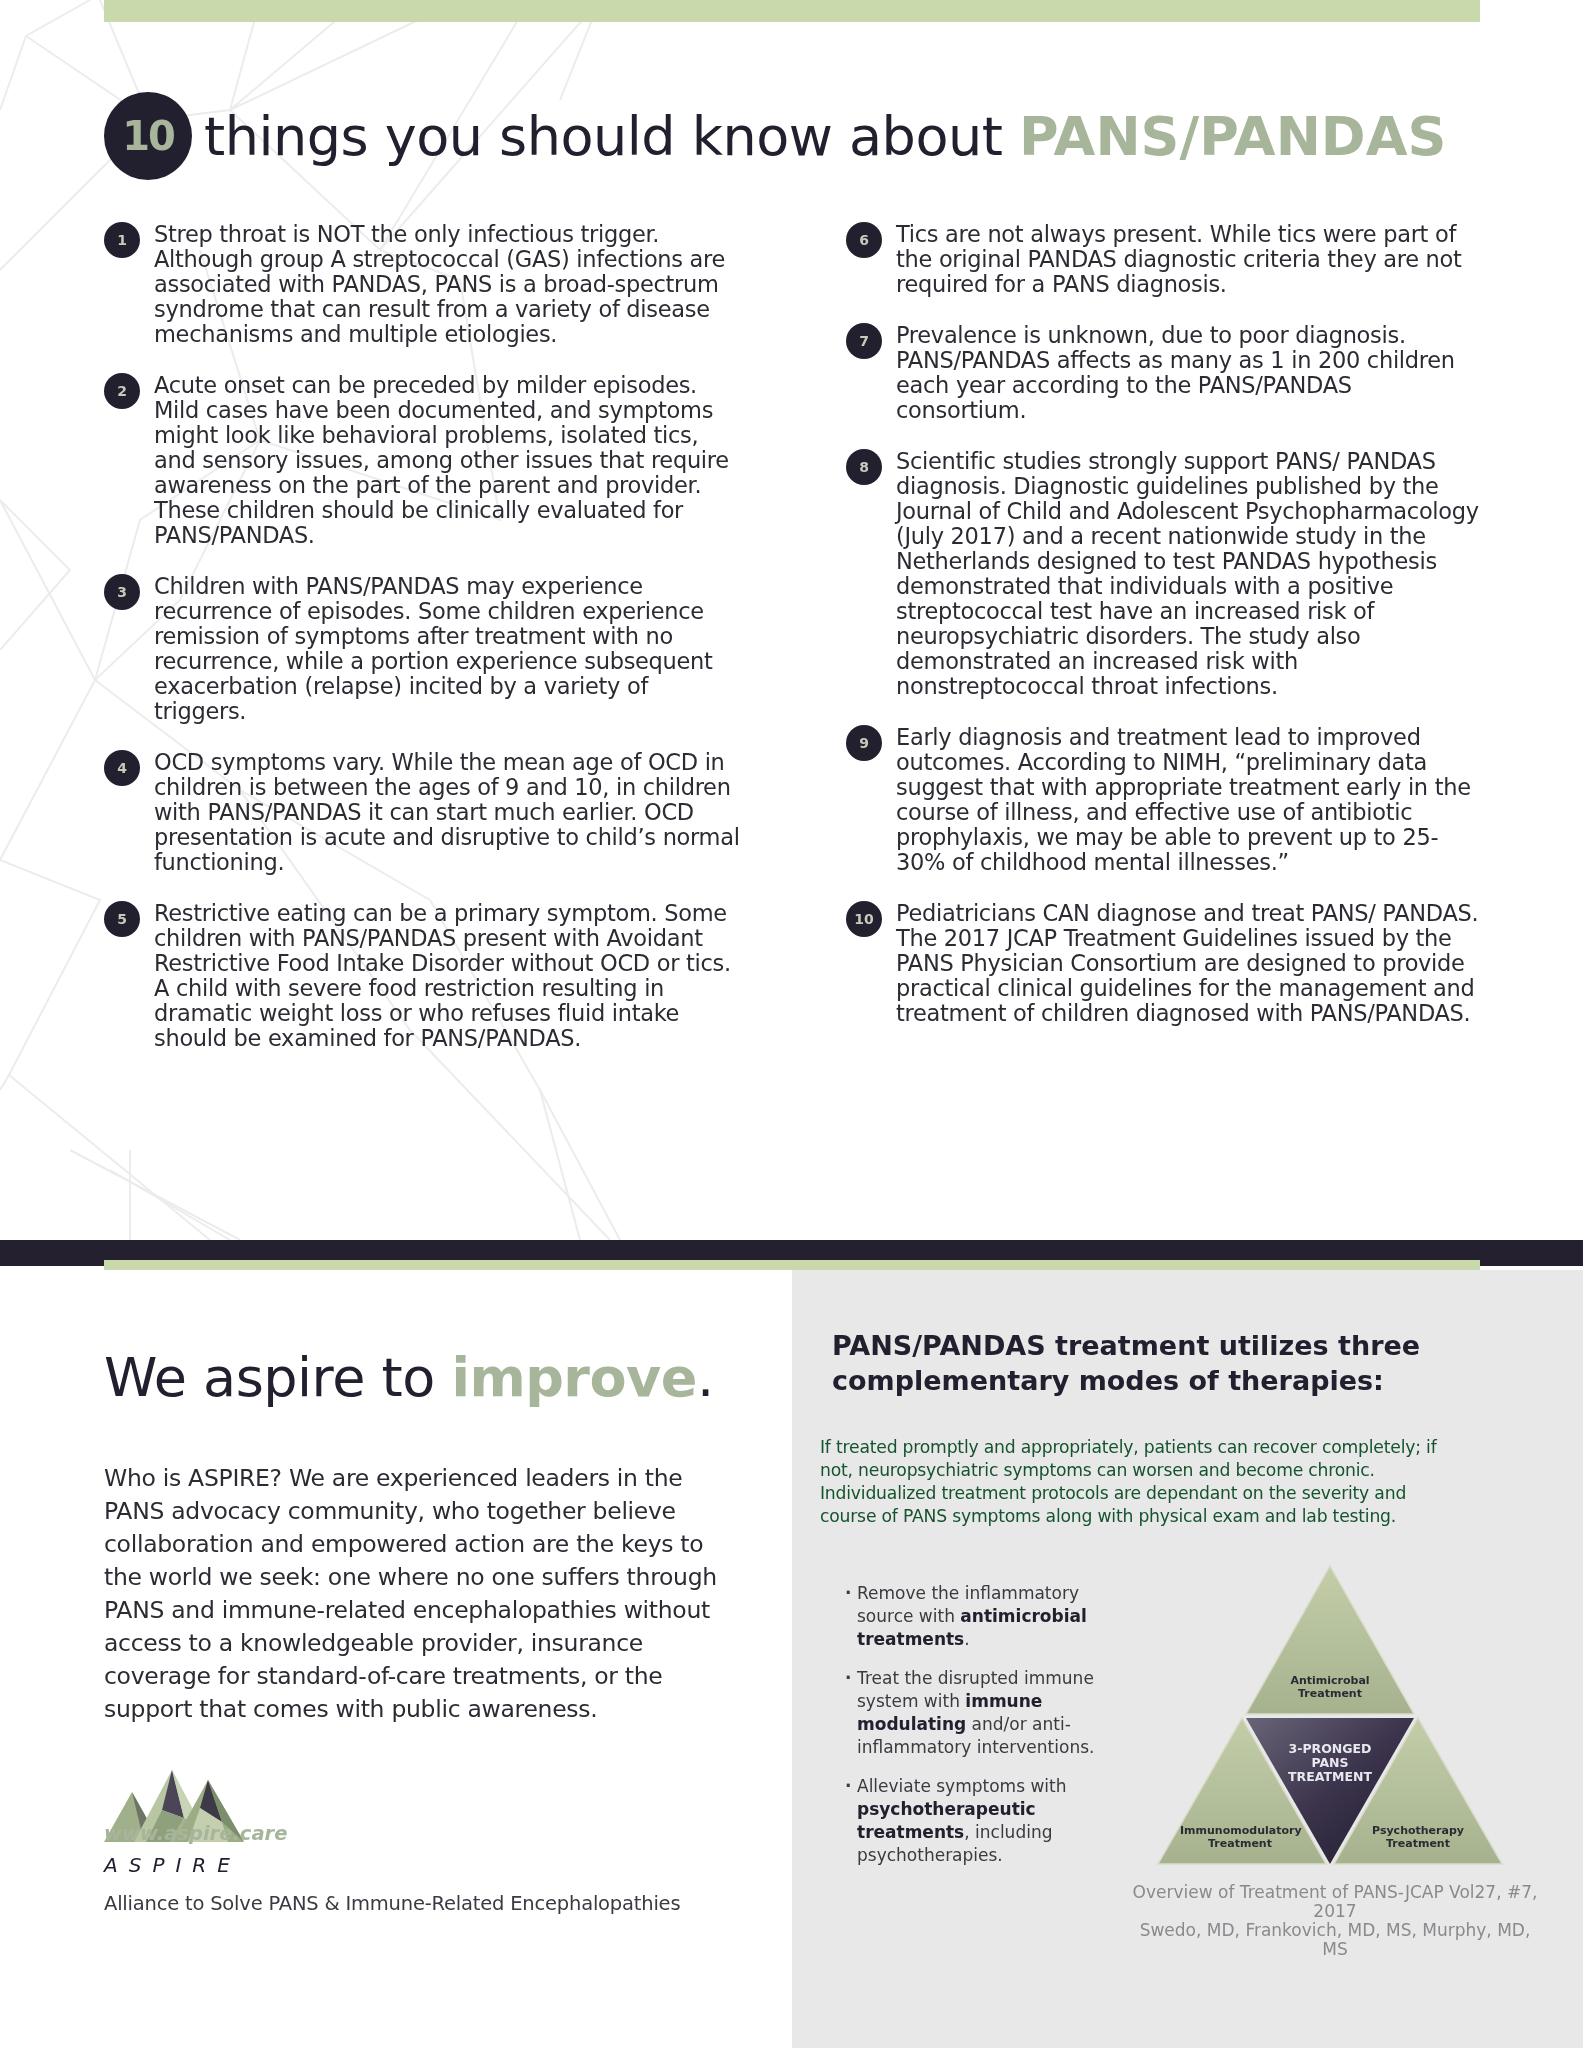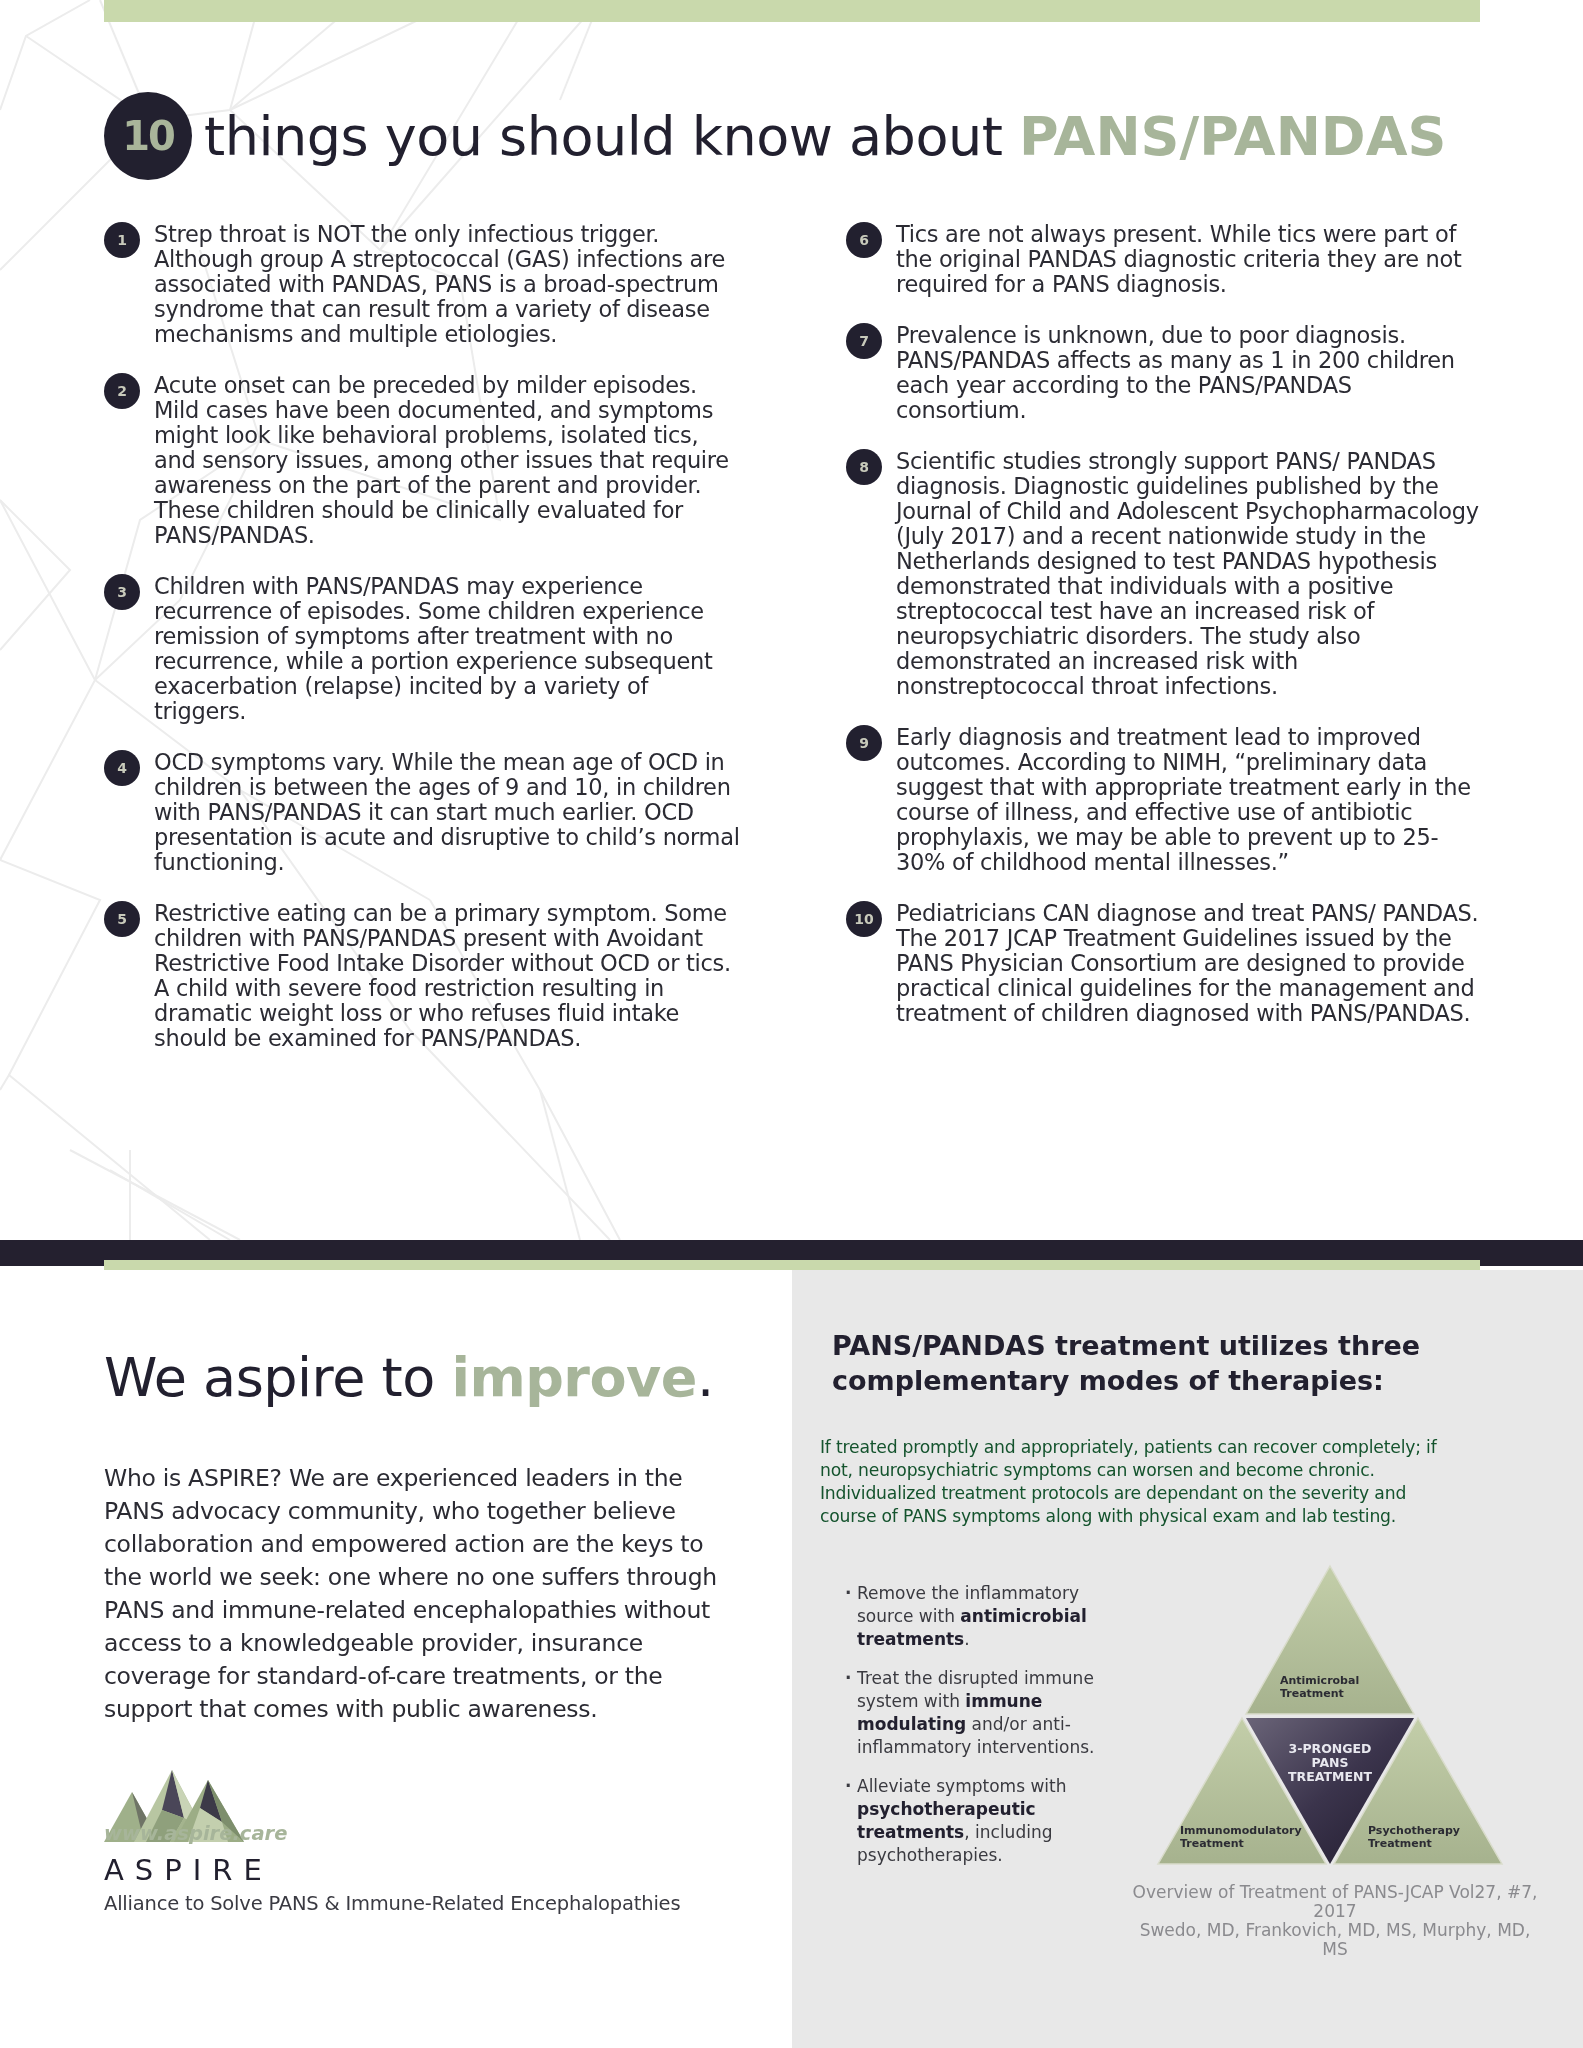--- a/index.html
+++ b/index.html
@@ -28,33 +28,33 @@
   .divider-green { position: absolute; left: 104px; top: 1260px; width: 1376px; height: 10px; background: #c9d9ac; z-index: 3; }
 
   .bottom-left { position: absolute; left: 0; top: 1270px; width: 792px; height: 778px; background: #ffffff; }
   .bottom-right { position: absolute; left: 792px; top: 1270px; width: 791px; height: 778px; background: #e8e8e8; }
 
   .aspire-title { position: absolute; left: 104px; top: 1346px; font-size: 54px; color: #22202f; white-space: nowrap; letter-spacing: -0.5px; }
   .aspire-title .accent { color: #a7b59a; font-weight: bold; }
   .aspire-body { position: absolute; left: 104px; top: 1462px; width: 620px; font-size: 23.5px; line-height: 33px; color: #2b2b33; letter-spacing: -0.3px; }
 
   .logo { position: absolute; left: 104px; top: 1770px; width: 140px; height: 72px; }
-  .logo-word { position: absolute; left: 104px; top: 1853px; font-size: 29px; letter-spacing: 11px; color: #22202f; font-weight: normal; }
+  .logo-word { position: absolute; left: 104px; top: 1853px; font-size: 20px; letter-spacing: 11px; color: #22202f; font-weight: normal; font-style: italic; }
   .org-name { position: absolute; left: 104px; top: 1892px; font-size: 19.5px; color: #3a3a42; letter-spacing: -0.2px; white-space: nowrap; }
   .org-url { position: absolute; left: 104px; top: 1822px; font-size: 19.5px; color: #a7b59a; font-weight: bold; font-style: italic; }
 
   .treat-title { position: absolute; left: 832px; top: 1328px; width: 660px; text-align: left; font-size: 27px; line-height: 35px; font-weight: bold; color: #22202f; }
   .treat-intro { position: absolute; left: 820px; top: 1436px; width: 640px; font-size: 17.2px; line-height: 23px; color: #14532d; letter-spacing: -0.2px; }
   .treat-list { position: absolute; left: 845px; top: 1582px; width: 290px; list-style: none; }
   .treat-list li { position: relative; padding-left: 12px; font-size: 17px; line-height: 23px; color: #3a3a40; margin-bottom: 16px; }
   .treat-list li::before { content: "·"; position: absolute; left: 0; top: 0; font-weight: bold; }
   .treat-list b { color: #22202f; }
 
   .pyramid { position: absolute; left: 1150px; top: 1562px; width: 360px; height: 310px; }
-  .pyr-label { position: absolute; text-align: left; font-size: 11px; line-height: 13px; font-weight: bold; color: #2b2b33; }
+  .pyr-label { position: absolute; text-align: center; font-size: 11px; line-height: 13px; font-weight: bold; color: #2b2b33; }
   .pyr-center { position: absolute; text-align: center; font-size: 12.5px; line-height: 14px; font-weight: bold; color: #e8e8ef; }
   .citation { position: absolute; left: 1130px; top: 1883px; width: 410px; text-align: center; font-size: 17px; line-height: 19px; color: #8a8a8e; }
 </style>
 </head>
 <body>
 
 <svg class="bg-lines" viewBox="0 0 1583 1240" preserveAspectRatio="none">
   <g stroke="#ececec" stroke-width="2" fill="none">
     <polyline points="0,110 26,36 90,0"></polyline>
     <polyline points="26,36 150,120 0,270"></polyline>

